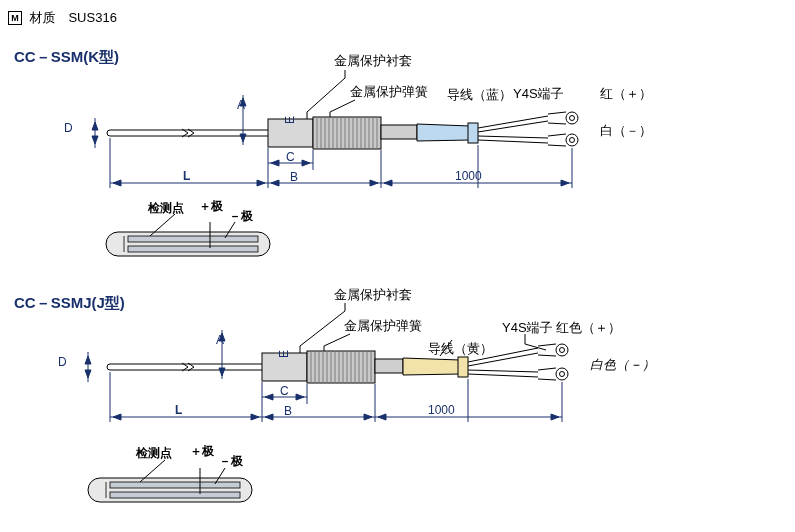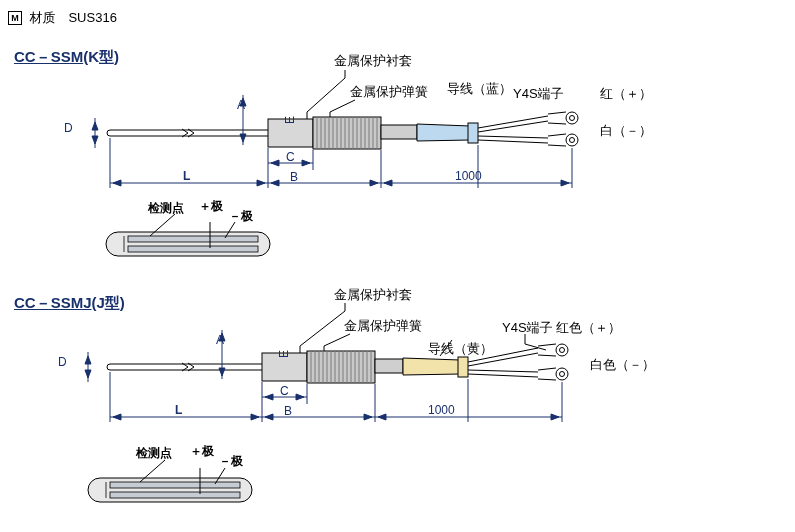--- a/index.html
+++ b/index.html
@@ -1,20 +1,20 @@
 <!DOCTYPE html>
 <html><head>
 <meta charset="utf-8">
 <style>
   html,body{margin:0;padding:0;}
   body{width:795px;height:532px;background:#ffffff;font-family:"Liberation Sans","DejaVu Sans",sans-serif;position:relative;overflow:hidden;}
   .abs{position:absolute;}
   .lbl{font-size:13px;color:#000;white-space:nowrap;}
   .lbl-b{font-size:12px;color:#000;font-weight:bold;white-space:nowrap;}
-  .title{font-size:15px;font-weight:bold;color:#18306b;white-space:nowrap;text-decoration:underline;}
+  .title{font-size:15px;font-weight:bold;color:#18306b;white-space:nowrap;}
   .title-sub{font-size:15px;font-weight:bold;color:#18306b;}
   .mat-box{width:12px;height:12px;border:1px solid #000;background:#fff;display:inline-block;
            font-size:9px;line-height:12px;text-align:center;font-weight:bold;vertical-align:middle;}
   .dim{font-size:12px;color:#18306b;white-space:nowrap;}
   svg{position:absolute;left:0;top:0;}
 </style>
 </head>
 <body>
 
 <div class="abs" style="left:8px;top:8px;">
@@ -236,21 +236,21 @@
     <g stroke="#000" stroke-width="1" fill="none">
       <path d="M165 460 L140 482"></path>
       <path d="M200 468 L200 494"></path>
       <path d="M225 468 L215 484"></path>
     </g>
   </g>
 </svg>
 
 <div class="abs lbl" style="left:334px;top:52px;">金属保护衬套</div>
 <div class="abs lbl" style="left:350px;top:83px;">金属保护弹簧</div>
-<div class="abs lbl" style="left:447px;top:80px;">导线（蓝）</div>
+<div class="abs lbl" style="left:447px;top:86px;">导线（蓝）</div>
 <div class="abs lbl" style="left:513px;top:85px;">Y4S端子</div>
 <div class="abs lbl" style="left:600px;top:85px;">红（＋）</div>
 <div class="abs lbl" style="left:600px;top:122px;">白（－）</div>
 
 <div class="abs dim" style="left:237px;top:98px;">A</div>
 <div class="abs dim" style="left:64px;top:121px;">D</div>
 <div class="abs dim" style="left:283px;top:124px;transform:rotate(-90deg);transform-origin:left top;">E</div>
 <div class="abs dim" style="left:286px;top:150px;">C</div>
 <div class="abs dim" style="left:290px;top:170px;">B</div>
 <div class="abs dim" style="left:183px;top:169px;font-weight:bold;">L</div>
@@ -262,21 +262,21 @@
 
 <div class="abs" style="left:14px;top:294px;">
   <span class="title">CC－SSMJ</span><span class="title-sub">(J型)</span>
 </div>
 
 <div class="abs lbl" style="left:334px;top:286px;">金属保护衬套</div>
 <div class="abs lbl" style="left:344px;top:317px;">金属保护弹簧</div>
 <div class="abs lbl" style="left:428px;top:340px;">导线（黄）</div>
 <div class="abs lbl" style="left:502px;top:319px;">Y4S端子</div>
 <div class="abs lbl" style="left:556px;top:319px;">红色（＋）</div>
-<div class="abs lbl" style="left:590px;top:356px;">白色（－）</div>
+<div class="abs lbl" style="left:590px;top:356px;font-style:italic;">白色（－）</div>
 
 <div class="abs dim" style="left:216px;top:333px;">A</div>
 <div class="abs dim" style="left:58px;top:355px;">D</div>
 <div class="abs dim" style="left:277px;top:358px;transform:rotate(-90deg);transform-origin:left top;">E</div>
 <div class="abs dim" style="left:280px;top:384px;">C</div>
 <div class="abs dim" style="left:284px;top:404px;">B</div>
 <div class="abs dim" style="left:175px;top:403px;font-weight:bold;">L</div>
 <div class="abs dim" style="left:428px;top:403px;">1000</div>
 
 <div class="abs lbl-b" style="left:136px;top:445px;">检测点</div>

